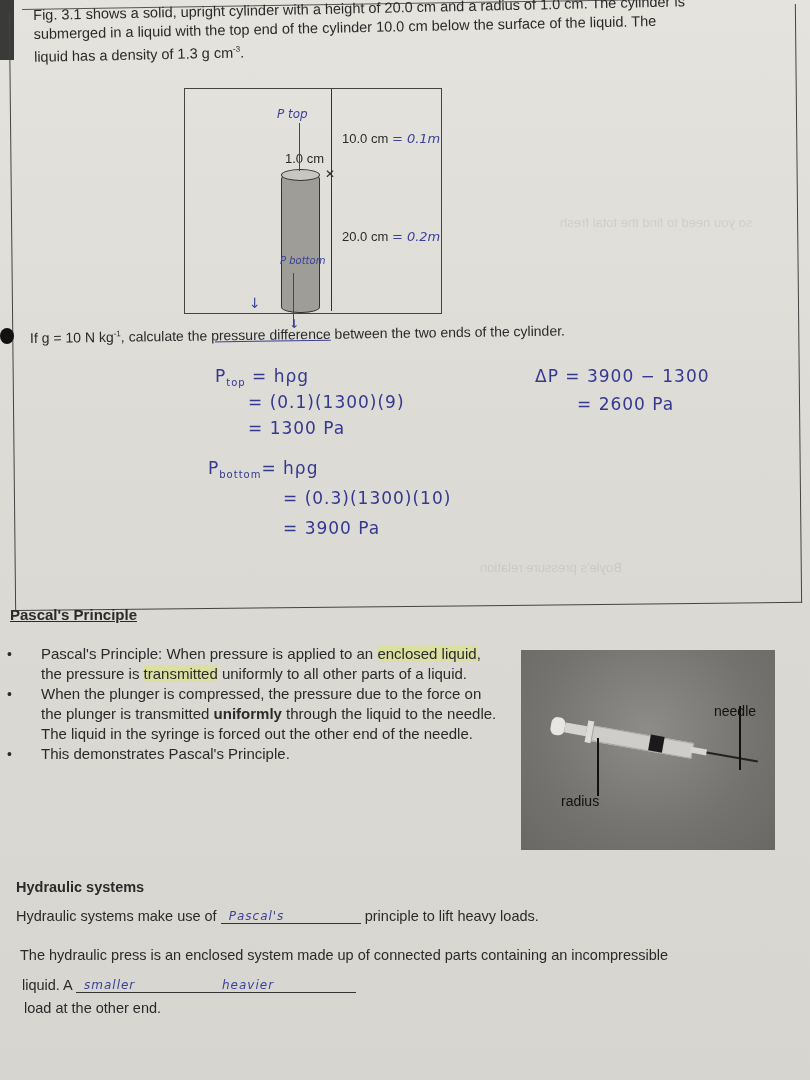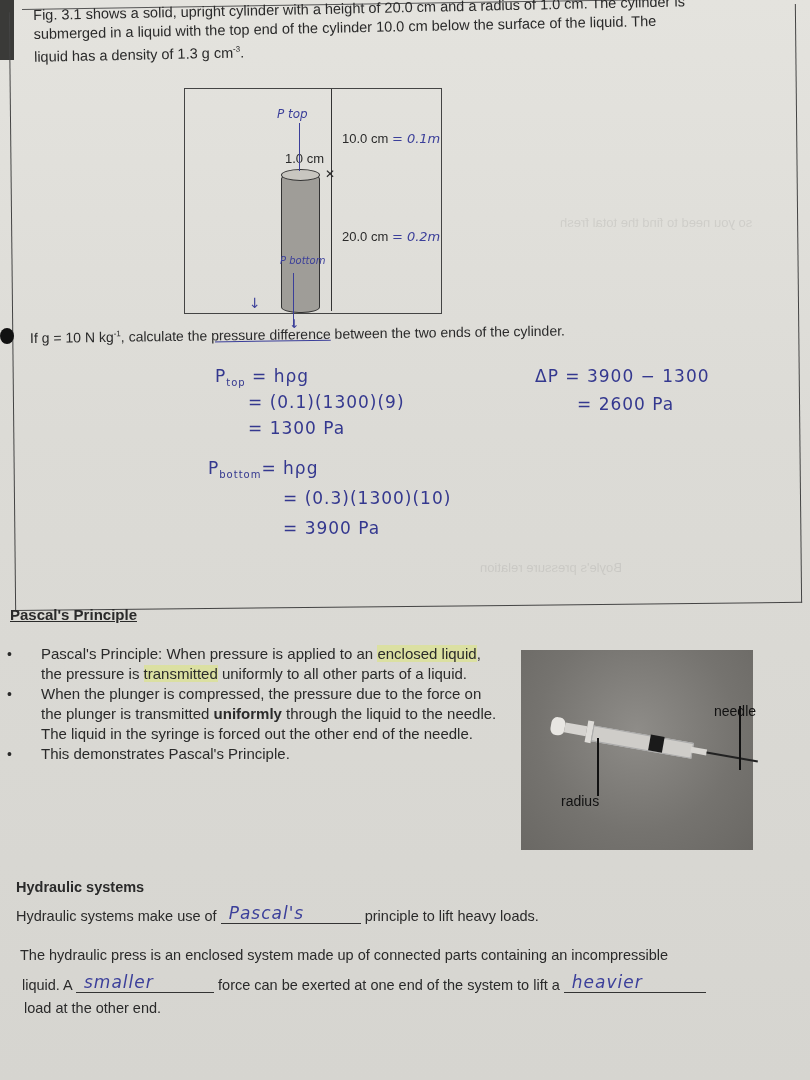--- a/index.html
+++ b/index.html
@@ -44,29 +44,29 @@
   .underline-wavy { text-decoration: underline; text-decoration-color:#3b3f9a; }
   .bullet-dot { position:absolute; left:0px; top:328px; width:14px; height:16px; background:#111; border-radius:50%; }
   .work { position:absolute; font-size:17px; color:#34388f; font-family:"DejaVu Sans", sans-serif; white-space:nowrap; letter-spacing:1px; }
   .work sub { font-size:10px; }
   .section-title { position:absolute; left:10px; top:606px; font-size:15px; font-weight:bold; text-decoration:underline; }
   .pp-list { position:absolute; left:10px; top:644px; width:490px; font-size:15px; line-height:20px; margin:0; padding:0; list-style:none; }
   .pp-list li { position:relative; padding-left:31px; margin-bottom:0; }
   .pp-list li::before { content:"•"; position:absolute; left:-3px; font-size:14px; }
   .hl { background:rgba(220,230,120,0.55); }
   .photo {
-    position:absolute; left:521px; top:650px; width:232px; height:200px;
+    position:absolute; left:521px; top:650px; width:254px; height:200px;
     background: radial-gradient(ellipse at 50% 40%, #8e8c88 0%, #75736f 60%, #6a6864 100%);
   }
   .photo-label { position:absolute; font-size:14px; color:#111; }
   .syringe { position:absolute; left:30px; top:62px; width:200px; height:26px; transform:rotate(10deg); transform-origin:left; }
   .hyd-title { position:absolute; left:16px; top:879px; font-size:14.5px; font-weight:bold; }
   .hyd-line { position:absolute; font-size:14.5px; white-space:nowrap; }
   .blank { display:inline-block; border-bottom:1.5px solid #333; vertical-align:bottom; position:relative; height:18px; }
-  .blank .hw { position:absolute; left:8px; bottom:0px; font-size:17px; letter-spacing:1px; }
+  .blank .hw { position:absolute; left:8px; bottom:0px; font-size:12px; letter-spacing:1px; }
   .faint { position:absolute; color:rgba(60,60,60,0.10); font-size:13px; transform:scaleX(-1); white-space:nowrap; }
 </style>
 </head>
 <body>
 
 <div class="page">
   <div class="left-edge"></div>
   <div class="q-box-top"></div>
   <div class="q-box"></div>
 
@@ -133,16 +133,16 @@
     <div class="photo-label" style="left:193px;top:53px;">needle</div>
     <div class="photo-label" style="left:40px;top:143px;">radius</div>
   </div>
 
   <div class="hyd-title">Hydraulic systems</div>
   <div class="hyd-line" style="left:16px;top:905px;">
     <span>Hydraulic systems make use of </span><span class="blank" style="width:140px;"><span class="hw">Pascal's</span></span><span> principle to lift heavy loads.</span>
   </div>
   <div class="hyd-line" style="left:20px;top:947px;">The hydraulic press is an enclosed system made up of connected parts containing an incompressible</div>
   <div class="hyd-line" style="left:22px;top:974px;">
-    <span>liquid. A </span><span class="blank" style="width:138px;"><span class="hw">smaller</span></span><span> force can be exerted at one end of the system to lift a </span><span class="blank" style="width:142px;"><span class="hw">heavier</span></span>
+    <span>liquid. A </span><span class="blank" style="width:138px;"><span class="hw">smaller</span></span><span class="blank" style="width:142px;"><span class="hw">heavier</span></span>
   </div>
   <div class="hyd-line" style="left:24px;top:1000px;">load at the other end.</div>
 </div>
 
 </body></html>

